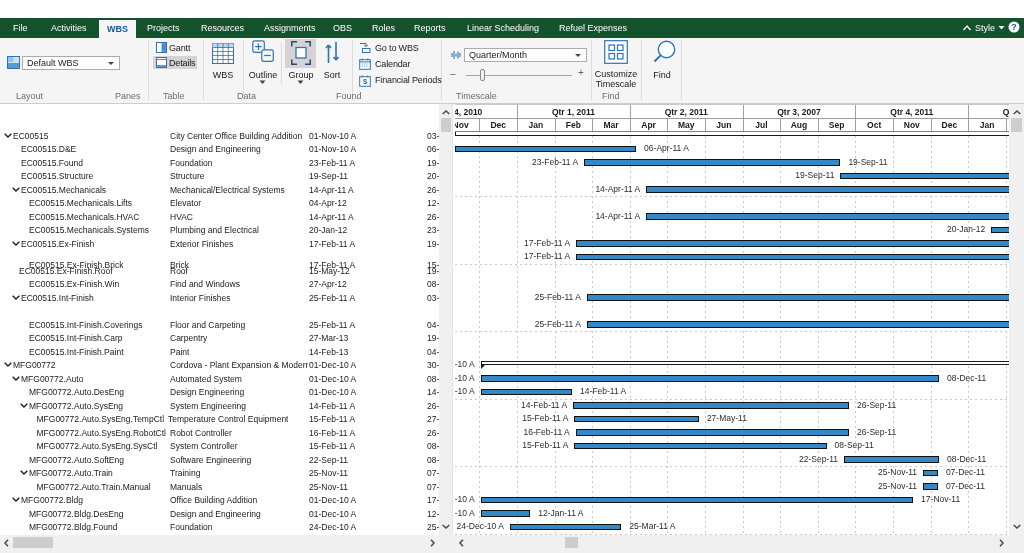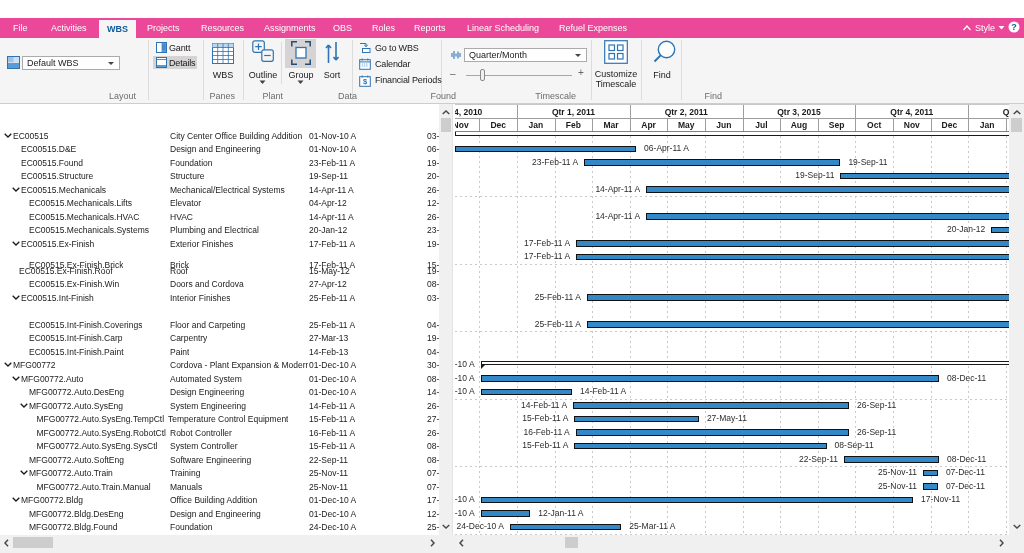--- a/index.html
+++ b/index.html
@@ -3,28 +3,28 @@
 * { margin:0; padding:0; box-sizing:border-box; }
 body { width:1024px; height:553px; overflow:hidden; font-family:"Liberation Sans", sans-serif; background:#fff; }
 .app { position:relative; width:1024px; height:553px; overflow:hidden; }
 
 
 .titlebar { position:absolute; left:0; top:0; width:100%; height:18px; background:#0e599c; }
 .title { position:absolute; left:390px; top:4px; color:#fff; font-size:8.5px; }
 .qat { position:absolute; left:30px; top:2px; color:#fff; font-size:9px; }
 .winbtn { position:absolute; top:0; color:#fff; }
 
-.tabrow { position:absolute; left:0; top:18px; width:100%; height:20px; background:#ec4899; }
+.tabrow { position:absolute; left:0; top:18px; width:100%; height:20px; background:#14532d; }
 .tab { position:absolute; top:0; height:20px; line-height:20px; color:#fff; font-size:9px; }
 .tabsel { position:absolute; top:2px; height:18px; background:#f5f5f5; color:#10599e; font-weight:700; text-align:center; line-height:18px; font-size:9px; }
 
 
 .ribbon { position:absolute; left:0; top:38px; width:100%; height:66px; background:#f5f5f5; border-bottom:1px solid #cdcdcd; }
 .rdiv { position:absolute; top:2px; height:60px; width:1px; background:#dcdcdc; }
-.rlabel { position:absolute; top:53px; font-size:9px; color:#6d6d6d; width:120px; text-align:right; }
+.rlabel { position:absolute; top:53px; font-size:9px; color:#6d6d6d; width:120px; text-align:left; }
 .combo { position:absolute; background:#fff; border:1px solid #ababab; font-size:9px; color:#1a1a1a; line-height:12px; }
 .combo .arr { position:absolute; right:5px; top:5px; width:0; height:0; border-left:3px solid transparent; border-right:3px solid transparent; border-top:3.5px solid #444; }
 .btnsel { position:absolute; background:#d5d3d4; }
 .smalltext { position:absolute; font-size:9px; color:#1a1a1a; letter-spacing:-0.15px; }
 .bigbtn { position:absolute; font-size:9px; color:#1a1a1a; text-align:center; line-height:10px; }
 
 
 .tablepane { position:absolute; left:0; top:104px; width:439px; height:449px; background:#fff; overflow:hidden; }
 .thead { position:absolute; left:0; top:0; width:439px; height:23px; border-top:1px solid #c8c8c8; border-bottom:1px solid #ababab; background:#fff; }
 .thead span { position:absolute; top:8px; font-size:8.5px; font-weight:700; color:#1a1a1a; }
@@ -120,21 +120,21 @@
   <div class="smalltext" style="left:169px;top:19.5px">Details</div>
   <div class="rlabel" style="left:115px">Panes</div>
 
   <svg style="position:absolute;left:211px;top:3px" width="24" height="25" viewBox="0 0 24 25">
         <rect x="1.5" y="2.5" width="21" height="20" fill="#fff" stroke="#2e74b5"></rect>
         <rect x="1.5" y="2.5" width="21" height="4.5" fill="#bdd7ee"></rect>
         <path d="M1.5 6.5h21M1.5 10.5h21M1.5 14.5h21M1.5 18.5h21" stroke="#2e74b5" stroke-width="0.8"></path>
         <path d="M6.7 2.5v20M12 2.5v20M17.3 2.5v20" stroke="#2e74b5" stroke-width="0.8"></path>
       </svg>
   <div class="bigbtn" style="left:203px;top:32px;width:40px">WBS</div>
-  <div class="rlabel" style="left:163px">Plant</div>
+  <div class="rlabel" style="left:163px">Table</div>
 
   <svg style="position:absolute;left:252px;top:2px" width="22" height="22" viewBox="0 0 22 22">
         <rect x="0.8" y="0.8" width="11.5" height="11.5" rx="2" fill="#f5f5f5" stroke="#2e74b5" stroke-width="1.2"></rect>
         <path d="M6.5 3.5v6.5M3.2 6.7h6.5" stroke="#2e74b5" stroke-width="1.2"></path>
         <rect x="9.8" y="9.8" width="11.5" height="11.5" rx="2" fill="#f5f5f5" stroke="#2e74b5" stroke-width="1.2"></rect>
         <path d="M12.2 15.5h6.5" stroke="#2e74b5" stroke-width="1.2"></path>
       </svg>
   <div class="bigbtn" style="left:243px;top:32px;width:40px">Outline</div>
   <svg style="position:absolute;left:259px;top:42px" width="7" height="5">
         <path d="M0.5 0.5l3 3.5 3-3.5" fill="#444"></path>
@@ -280,21 +280,21 @@
 <span class="tc" style="left:427px">15-</span>
 </div>
 <div class="trow" style="top:159.50px">
 <span class="tc" style="left:19px;max-width:274px">EC00515.Ex-Finish.Roof</span>
 <span class="tc" style="left:170px;max-width:138px">Roof</span>
 <span class="tc" style="left:309px">15-May-12</span>
 <span class="tc" style="left:427px">19-</span>
 </div>
 <div class="trow" style="top:173.00px">
 <span class="tc" style="left:29.0px;max-width:274px">EC00515.Ex-Finish.Win</span>
-<span class="tc" style="left:170px;max-width:138px">Doors and Cordova</span>
+<span class="tc" style="left:170px;max-width:138px">Find and Windows</span>
 <span class="tc" style="left:309px">27-Apr-12</span>
 <span class="tc" style="left:427px">08-</span>
 </div>
 <div class="trow" style="top:186.50px">
 <svg class="tarr" style="left:11.5px" width="8" height="5" viewBox="0 0 8 5">
             <polyline points="0.7,0.7 4,4 7.3,0.7" fill="none" stroke="#1a1a1a" stroke-width="1.3"></polyline>
           </svg>
 <span class="tc" style="left:21.0px;max-width:282px">EC00515.Int-Finish</span>
 <span class="tc" style="left:170px;max-width:138px">Interior Finishes</span>
 <span class="tc" style="left:309px">25-Feb-11 A</span>
@@ -508,21 +508,21 @@
 <div class="glab" style="left:83.3px;top:403.6px">12-Jan-11 A</div>
 <div class="gbar" style="left:54.8px;top:419.6px;width:111.5px"></div>
 <div class="glab" style="right:505.2px;top:417.1px">24-Dec-10 A</div>
 <div class="glab" style="left:174.3px;top:417.1px">25-Mar-11 A</div>
   <div class="ghead">
 <div class="qlab" style="left:-54.4px">Qtr 4, 2010</div>
 <div class="qlab" style="left:58.4px">Qtr 1, 2011</div>
 <div class="qline" style="left:62.0px"></div>
 <div class="qlab" style="left:171.2px">Qtr 2, 2011</div>
 <div class="qline" style="left:174.8px"></div>
-<div class="qlab" style="left:284.0px">Qtr 3, 2015</div>
+<div class="qlab" style="left:284.0px">Qtr 3, 2007</div>
 <div class="qline" style="left:287.6px"></div>
 <div class="qlab" style="left:396.8px">Qtr 4, 2011</div>
 <div class="qline" style="left:400.4px"></div>
 <div class="qlab" style="left:509.6px">Qtr 1, 2012</div>
 <div class="qline" style="left:513.2px"></div>
 <div class="mlab" style="left:-24.4px">Nov</div>
 <div class="mlab" style="left:13.2px">Dec</div>
 <div class="mline" style="left:24.4px"></div>
 <div class="mlab" style="left:50.8px">Jan</div>
 <div class="mline" style="left:62.0px"></div>

